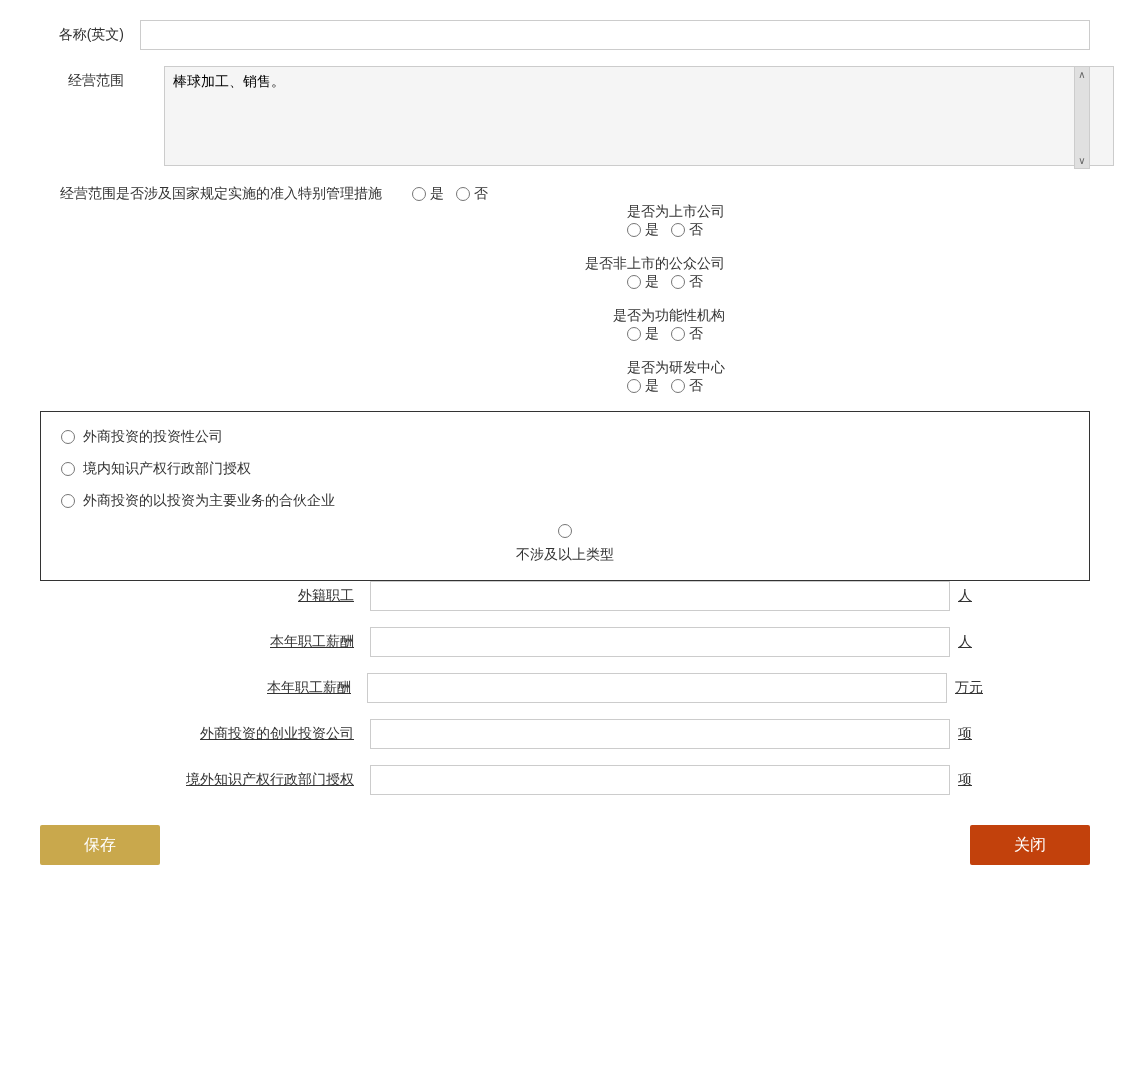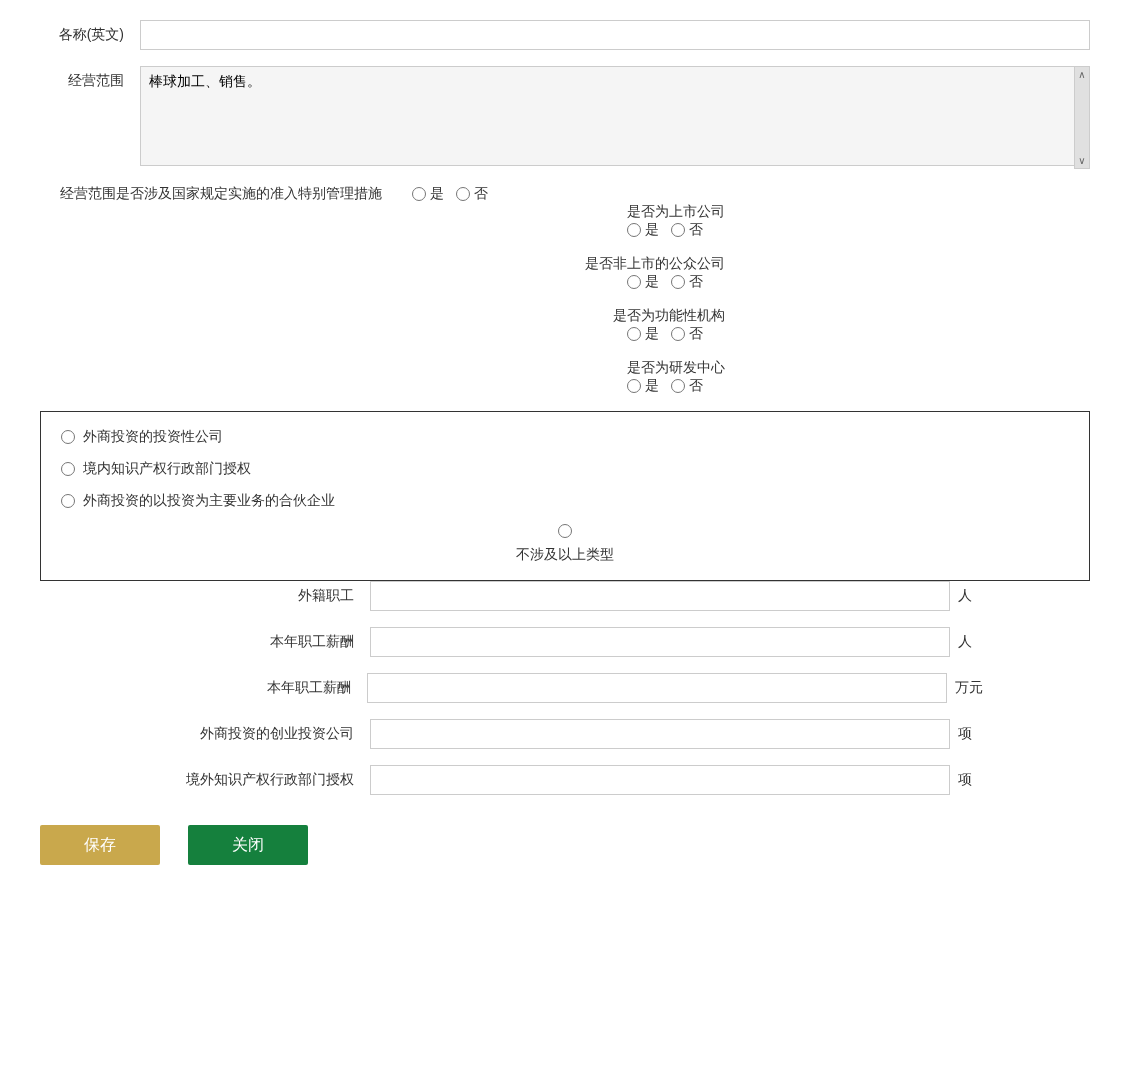--- a/index.html
+++ b/index.html
@@ -39,20 +39,21 @@
     .text-area {
       width: 100%;
       height: 100px;
       border: 1px solid #ccc;
       padding: 6px 8px;
       font-size: 14px;
       resize: none;
       outline: none;
       background: #f5f5f5;
       overflow: hidden;
+      margin-left: 24px;
     }
 
     .scrollbar-indicator {
       position: absolute;
       right: 0;
       top: 0;
       width: 16px;
       height: 100%;
       background: #e0e0e0;
       border: 1px solid #ccc;
@@ -119,20 +120,21 @@
       font-size: 14px;
       color: #333;
     }
 
     
     .input-row {
       display: flex;
       align-items: center;
       margin-bottom: 16px;
       justify-content: center;
+      text-decoration: underline;
     }
 
     .input-row-label {
       min-width: 220px;
       text-align: right;
       padding-right: 16px;
       font-size: 14px;
       color: #333;
       flex-shrink: 0;
     }
@@ -150,21 +152,21 @@
     .input-row-unit {
       padding-left: 8px;
       font-size: 14px;
       color: #333;
       min-width: 30px;
     }
 
     
     .button-row {
       display: flex;
-      justify-content: flex-start;
+      justify-content: space-between;
       gap: 28px;
       margin-top: 30px;
       padding-bottom: 20px;
     }
 
     .btn-save,
     .btn-close {
       width: 120px;
       height: 40px;
       border: none;
@@ -173,21 +175,21 @@
       font-family: "Microsoft YaHei", sans-serif;
       color: #fff;
       border-radius: 2px;
     }
 
     .btn-save {
       background: #c9a84c;
     }
 
     .btn-close {
-      background: #15803d;
+      background: #c2410c;
     }
 
     
     .top-form-row {
       display: flex;
       align-items: flex-start;
       margin-bottom: 16px;
     }
 
     .top-form-label {

